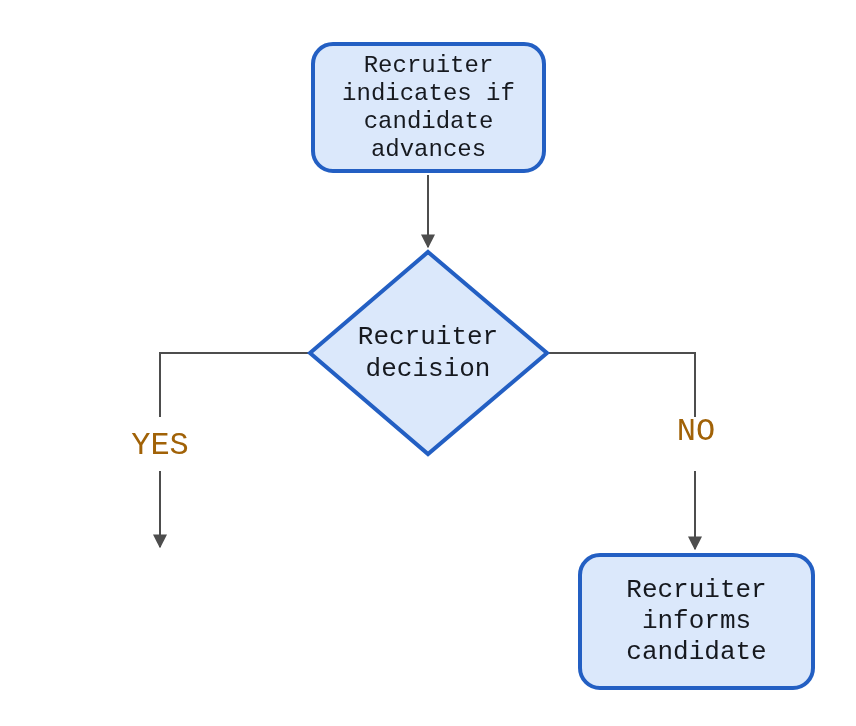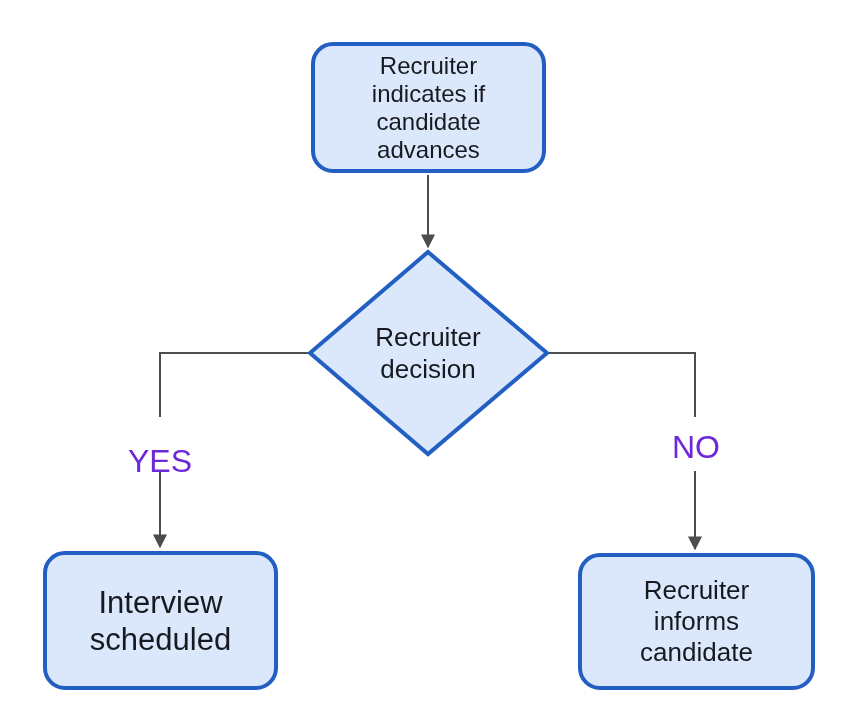--- a/index.html
+++ b/index.html
@@ -5,21 +5,21 @@
   html, body {
     margin: 0;
     padding: 0;
     background: #ffffff;
   }
   .canvas {
     position: relative;
     width: 856px;
     height: 726px;
     background: var(--bg, #ffffff);
-    font-family: Liberation Sans, sans-serif;
+    font-family: Liberation Mono, monospace;
     overflow: hidden;
   }
   .connector-layer {
     position: absolute;
     inset: 0;
     width: 856px;
     height: 726px;
   }
   .edge {
     fill: none;
@@ -60,27 +60,26 @@
     color: var(--text-color, #16191f);
     font-size: 26px;
     line-height: 32px;
   }
   .node-start-box { left: 311px; top: 42px; width: 235px; height: 131px; font-size: 24px; line-height: 28px; }
   .node-yes-box   { left: 43px;  top: 551px; width: 235px; height: 139px; font-size: 31px; line-height: 37px; }
   .node-no-box    { left: 578px; top: 553px; width: 237px; height: 137px; font-size: 26px; line-height: 31px; }
   .decision-label-box { left: 328px; top: 303px; width: 200px; height: 100px; }
   .edge-label {
     position: absolute;
-    color: #6d28d9;
+    color: #a16207;
     font-size: 32px;
     line-height: 32px;
     text-align: center;
     transform: translate(-50%, -50%);
     background: transparent;
-    margin-top: 15px;
   }
   .edge-label-yes { left: 160px; top: 446px; }
   .edge-label-no  { left: 696px; top: 432px; }
 </style>
 </head>
 <body>
 
 <div class="canvas">
 
   <svg class="connector-layer" viewBox="0 0 856 726" xmlns="http://www.w3.org/2000/svg">
@@ -112,24 +111,20 @@
 
   <div class="diamond-label decision-label-box">
     <span class="node-label">Recruiter
 decision</span>
   </div>
 
   <div class="edge-label edge-label-yes">YES</div>
 
   <div class="edge-label edge-label-no">NO</div>
 
-  <div class="node node-yes-box">
-    <span class="node-label">Interview
-scheduled</span>
-  </div>
 
   <div class="node node-no-box">
     <span class="node-label">Recruiter
 informs
 candidate</span>
   </div>
 
 </div>
 
 </body></html>

